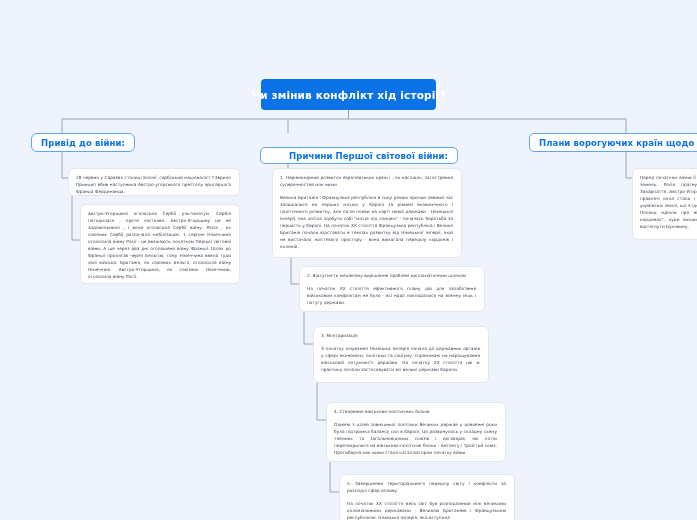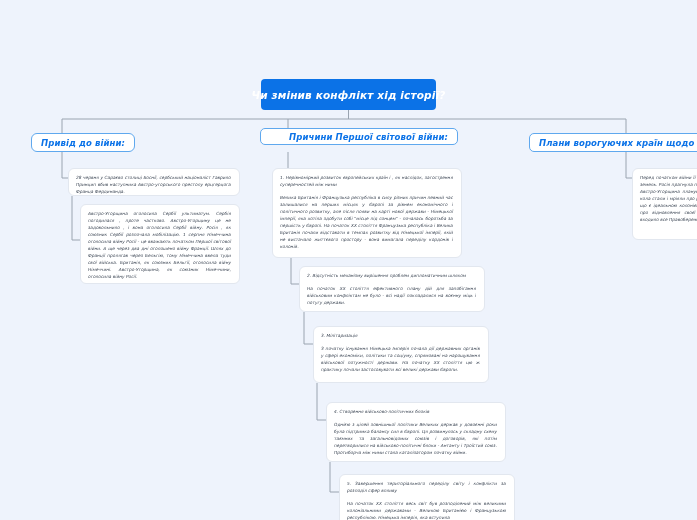--- a/index.html
+++ b/index.html
@@ -2,21 +2,21 @@
 <html><head>
 <meta charset="utf-8">
 <style>
   * { box-sizing: border-box; margin: 0; padding: 0; }
   html, body {
     width: 697px; height: 520px;
     background: #eef3fc;
     font-family: "DejaVu Sans", "Liberation Sans", sans-serif;
     overflow: hidden;
   }
-  #stage { position: relative; width: 697px; height: 520px; overflow: hidden; font-style: italic; }
+  #stage { position: relative; width: 697px; height: 520px; overflow: hidden; }
 
   
   #wires { position: absolute; left: 0; top: 0; width: 697px; height: 520px; }
   #wires path, #wires line { stroke: #9aa4b0; stroke-width: 1; fill: none; }
 
   
   .root-node {
     position: absolute;
     background: #0b72e7;
     color: #ffffff;
@@ -96,21 +96,21 @@
     <line x1="330" y1="492" x2="339" y2="492"></line>
 
     <line x1="626" y1="152" x2="626" y2="178"></line>
     <line x1="626" y1="178" x2="632" y2="178"></line>
   </svg>
 
   <div class="root-node" style="left:261px; top:79px; width:175px; height:31px;">Чи змінив конфлікт хід історії?</div>
 
   <div class="branch" style="left:31px; top:133px; height:19px;border-radius:6px;">Привід до війни:</div>
 
-  <div class="branch" style="left:260px; top:128px; height:17px;padding-left:28px;">Причини Першої світової війни:</div>
+  <div class="branch" style="left:260px; top:147px; height:17px;padding-left:28px;">Причини Першої світової війни:</div>
 
   <div class="branch" style="left:529px; top:133px; height:19px;">Плани ворогуючих країн щодо України</div>
 
   <div class="card" style="left:68px; top:168px; width:172px; height:28px;">
     <span class="body">28 червня у Сараєво столиці Боснії, сербський націоналіст Гаврило Принцип вбив наступника Австро-угорського престолу ерцгерцога Франца Фердинанда.</span>
   </div>
 
   <div class="card" style="left:80px; top:204px; width:160px; height:80px;">
     <span class="body">Австро-Угорщина оголосила Сербії ультиматум. Сербія погодилася , проте частково. Австро-Угорщину це не задовольнило , і вона оголосила Сербії війну. Росія , як союзник Сербії розпочала мобілізацію. 1 серпня Німеччина оголосила війну Росії - це вважають початком Першої світової війни. А ще через два дні оголошено війну Франції. Шлях до Франції пролягав через Бельгію, тому Німеччина ввела туди свої війська. Британія, як союзник Бельгії, оголосила війну Німеччині. Австро-Угорщина, як союзник Німеччини, оголосила війну Росії.</span>
   </div>

